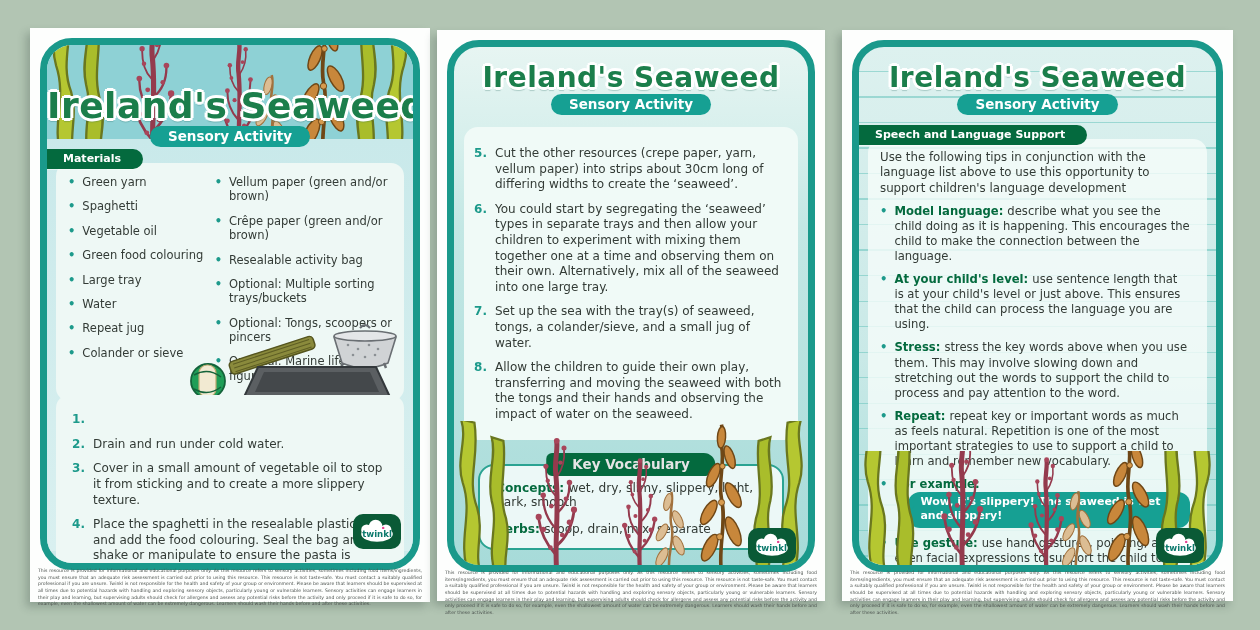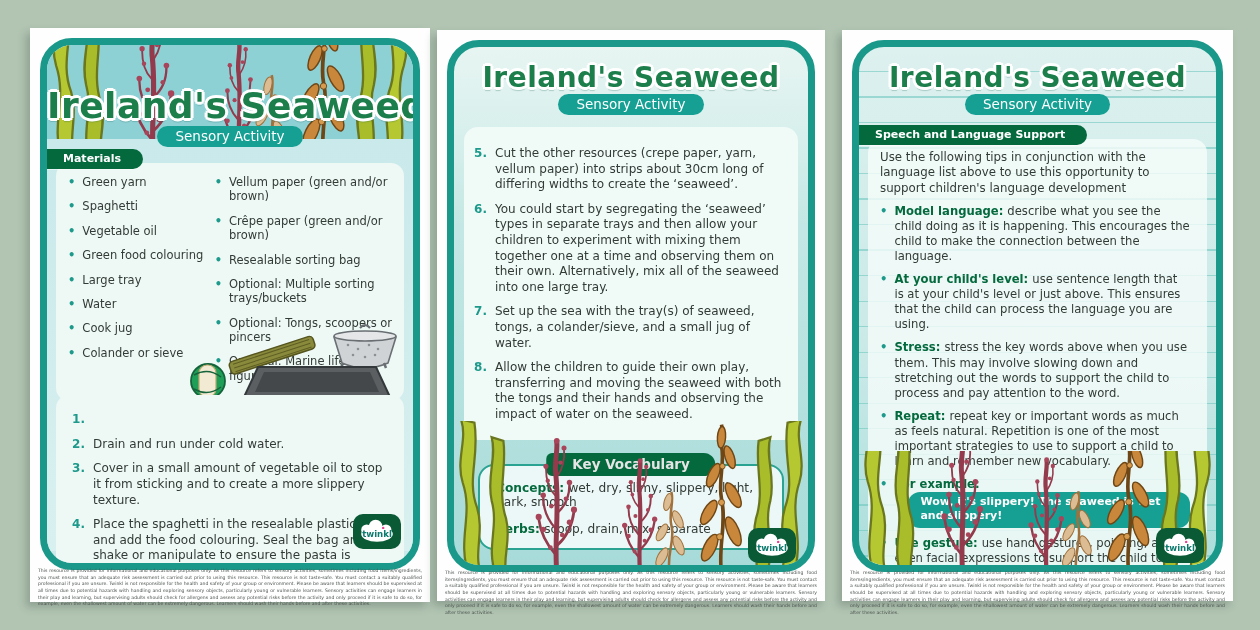--- a/index.html
+++ b/index.html
@@ -27,21 +27,21 @@
   
   .title-big,.title-med{
     font-weight:bold;color:#1b7e4b;letter-spacing:.5px;
     text-shadow:-2px -2px 0 #fff,2px -2px 0 #fff,-2px 2px 0 #fff,2px 2px 0 #fff,
                  0 -3px 0 #fff,0 3px 0 #fff,-3px 0 0 #fff,3px 0 0 #fff,0 4px 1px rgba(20,90,80,.25);
     white-space:nowrap;
   }
   .title-big{font-size:36px}
   .title-med{font-size:28px}
   .subtitle-pill{
-    display:inline-block;background:#16a093;color:#fff;font-weight:normal;
+    display:inline-block;background:#16a093;color:#fff;font-weight:bold;
     font-size:13.5px;padding:2px 18px 3px;border-radius:13px;margin-top:-7px;
     position:relative;z-index:3;
   }
   .title-wrap{text-align:center;position:relative;z-index:3}
 
   
   .pill-left{
     display:inline-block;background:#046a3e;color:#fff;font-weight:bold;
     font-size:11px;padding:3px 22px 4px 16px;border-radius:0 15px 15px 0;
     position:relative;z-index:2;box-shadow:0 1px 0 rgba(255,255,255,.5);
@@ -231,39 +231,39 @@
               <div class="bullet-item">
                 <span class="dot">•</span>
                 <span class="btxt">Large tray</span>
               </div>
               <div class="bullet-item">
                 <span class="dot">•</span>
                 <span class="btxt">Water</span>
               </div>
               <div class="bullet-item">
                 <span class="dot">•</span>
-                <span class="btxt">Cook jug</span>
+                <span class="btxt">Repeat jug</span>
               </div>
               <div class="bullet-item">
                 <span class="dot">•</span>
                 <span class="btxt">Colander or sieve</span>
               </div>
             </div>
           <div class="col-right">
               <div class="bullet-item">
                 <span class="dot">•</span>
                 <span class="btxt">Vellum paper (green and/or brown)</span>
               </div>
               <div class="bullet-item">
                 <span class="dot">•</span>
                 <span class="btxt">Crêpe paper (green and/or brown)</span>
               </div>
               <div class="bullet-item">
                 <span class="dot">•</span>
-                <span class="btxt">Resealable sorting bag</span>
+                <span class="btxt">Resealable activity bag</span>
               </div>
               <div class="bullet-item">
                 <span class="dot">•</span>
                 <span class="btxt">Optional: Multiple sorting trays/buckets</span>
               </div>
               <div class="bullet-item">
                 <span class="dot">•</span>
                 <span class="btxt">Optional: Tongs, scoopers or pincers</span>
               </div>
               <div class="bullet-item">

